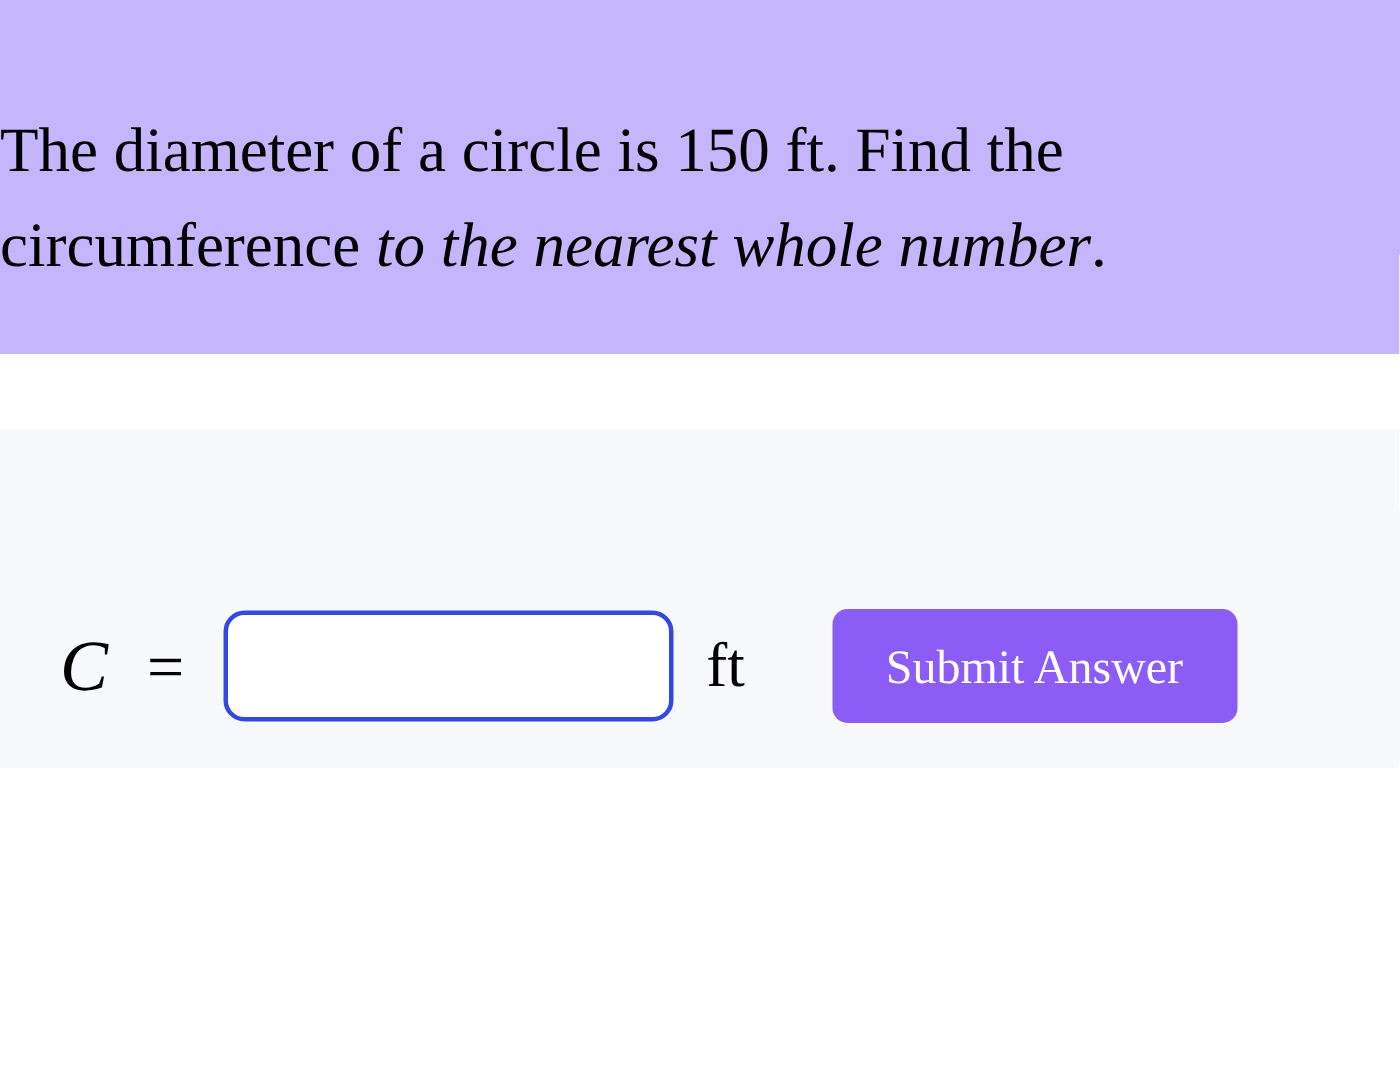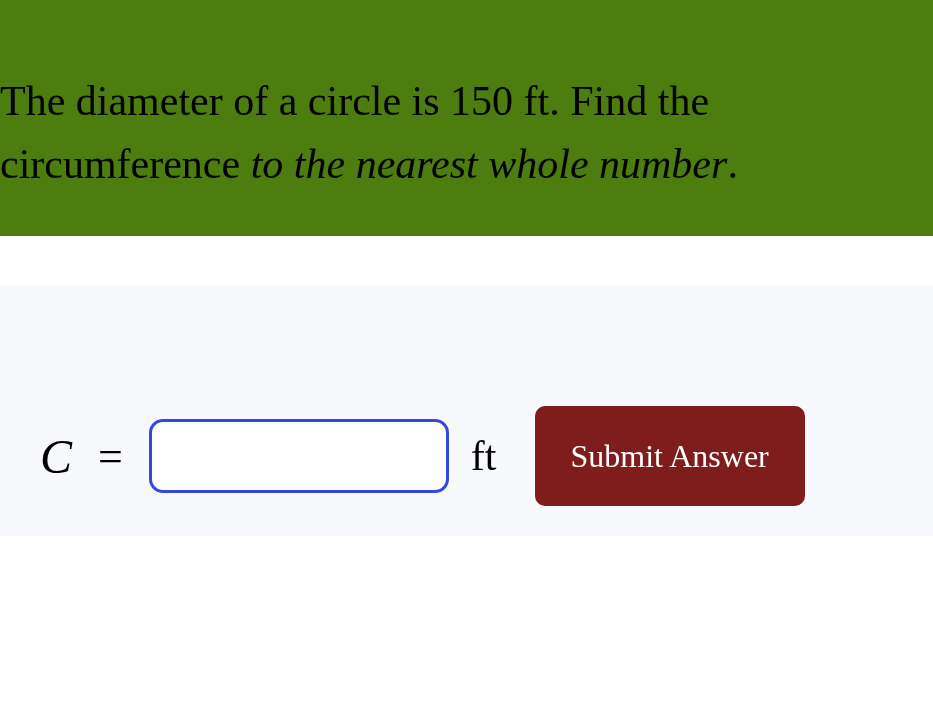--- a/index.html
+++ b/index.html
@@ -9,21 +9,21 @@
     }
     body {
       font-family: Georgia, 'Times New Roman', serif;
       background: #ffffff;
       width: 933px;
       height: 717px;
       overflow: hidden;
     }
     .question-area {
       padding: 70px 0 40px 0;
-      background: #4d7c0f;
+      background: #c4b5fd;
     }
     .question-text {
       font-size: 42px;
       line-height: 1.5;
       color: #000000;
       padding: 0 10px 0 0;
     }
     .italic {
       font-style: italic;
     }
@@ -116,28 +116,28 @@
       font-size: 32px;
       padding: 0 16px;
       outline: none;
       font-family: Georgia, serif;
     }
     .unit-label {
       font-family: 'Times New Roman', serif;
       font-size: 42px;
       color: #000000;
       margin-left: 4px;
-      margin-right: 20px;
+      margin-right: 40px;
     }
     .submit-button {
-      background: #7f1d1d;
+      background: #8b5cf6;
       color: #ffffff;
       border: none;
       border-radius: 10px;
-      height: 100px;
+      height: 76px;
       padding: 0 36px;
       font-size: 32px;
       font-family: Georgia, serif;
       cursor: pointer;
     }
   </style>
 </head>
 <body>
 
 <div class="question-area">

